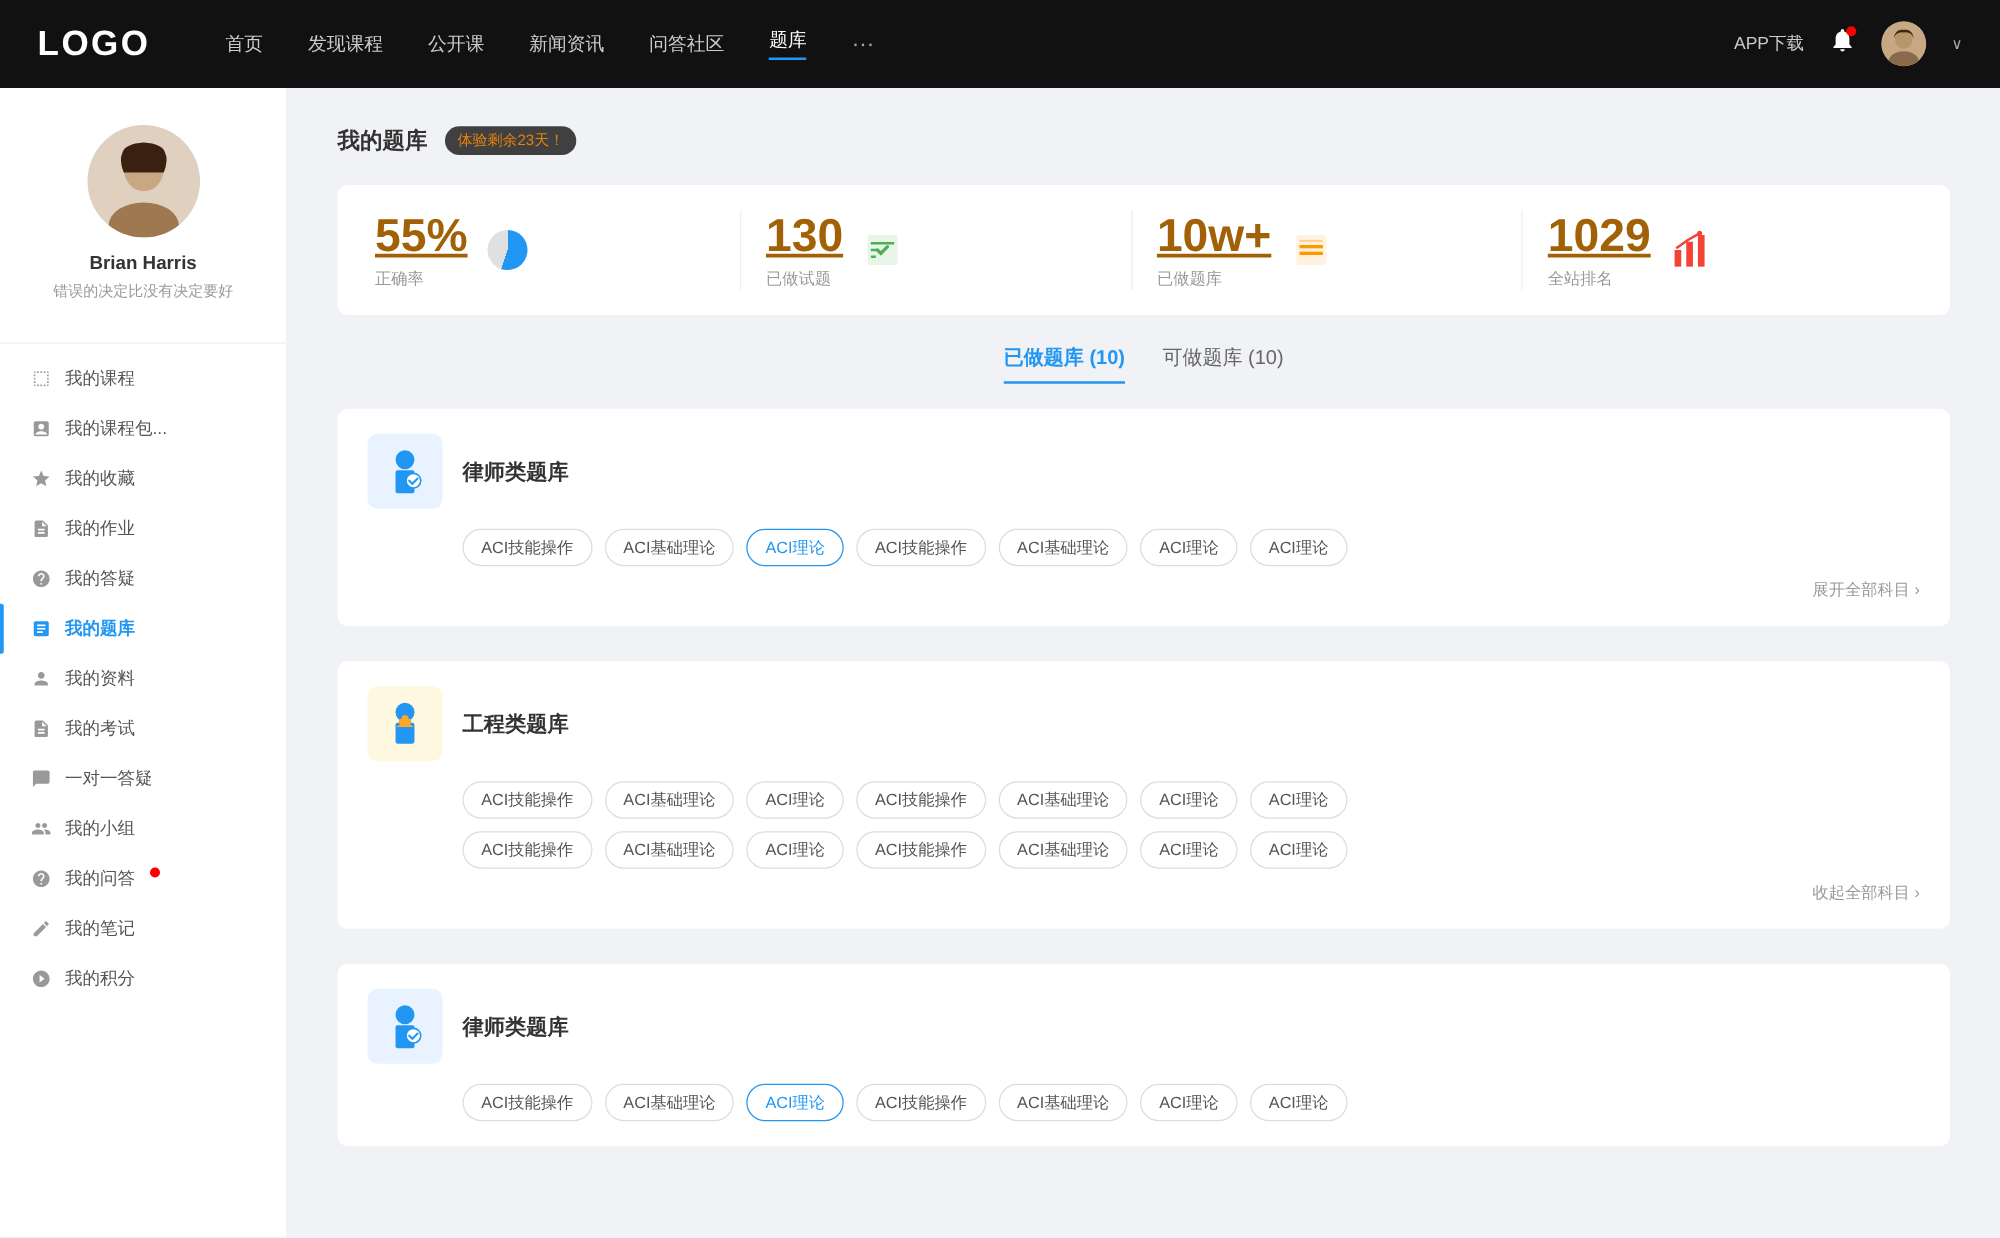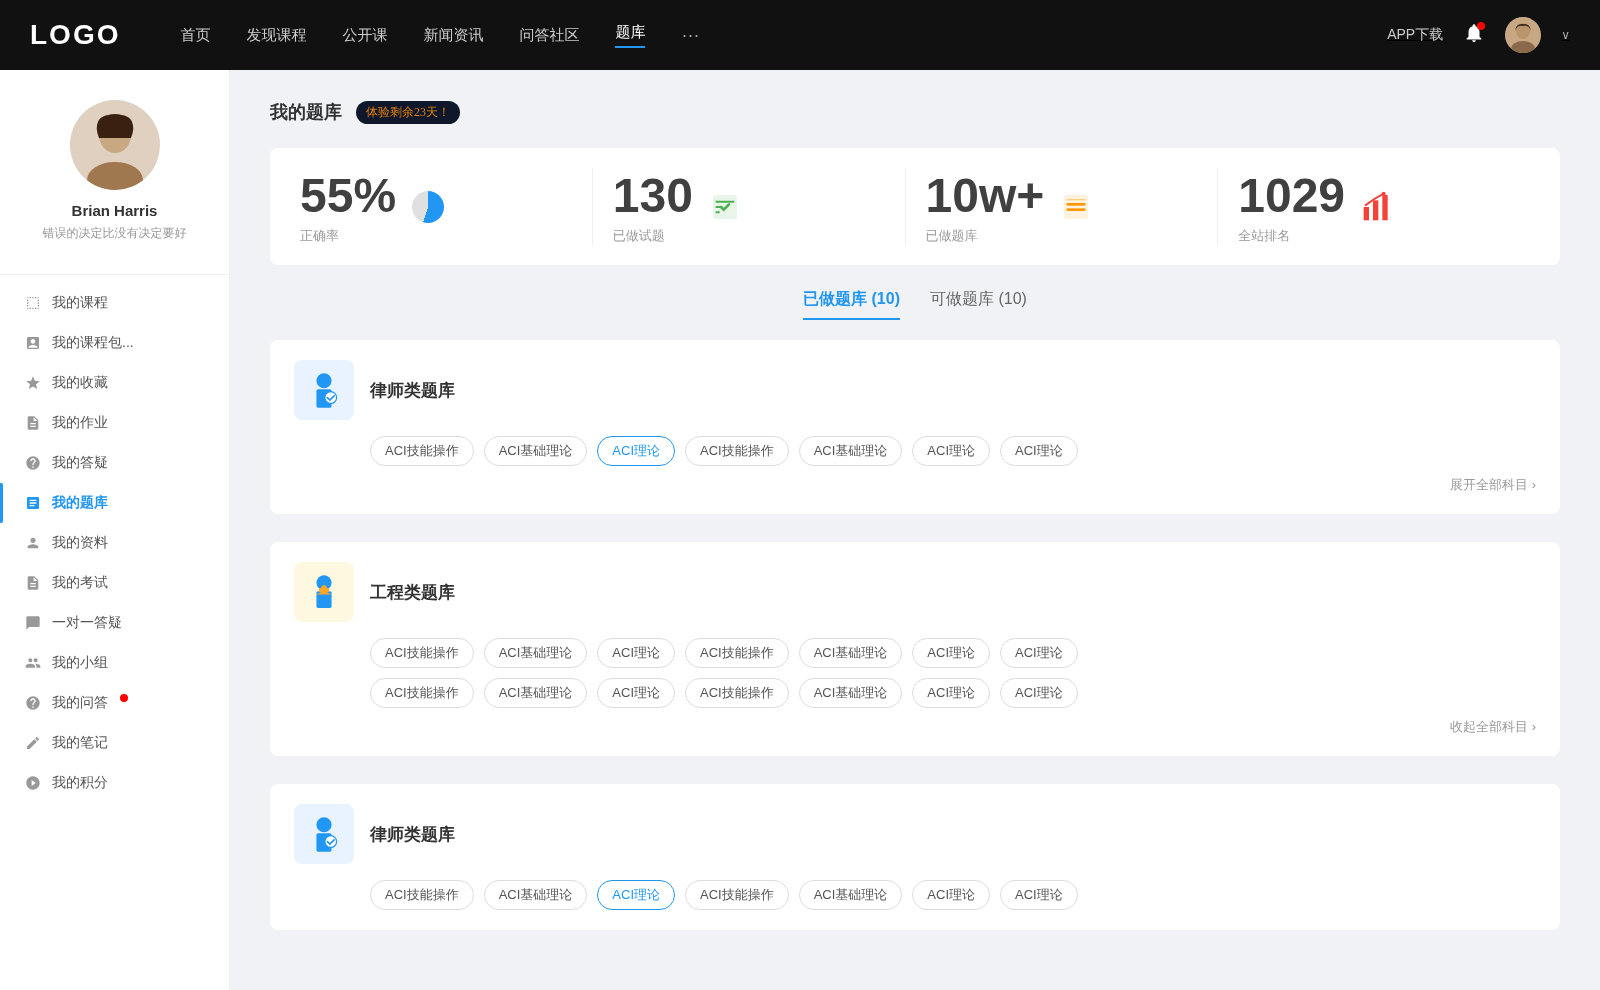--- a/index.html
+++ b/index.html
@@ -41,21 +41,20 @@
     }
     .navbar-nav .more {
       color: #aaa;
       font-size: 18px;
     }
     .navbar-right {
       display: flex;
       align-items: center;
       gap: 20px;
       margin-left: auto;
-      text-decoration: underline;
     }
     .navbar-right .app-download {
       color: #ccc;
       font-size: 14px;
     }
     .navbar-bell {
       position: relative;
       color: white;
       font-size: 20px;
     }
@@ -175,26 +174,25 @@
       align-items: center;
       gap: 14px;
       margin-bottom: 24px;
     }
     .page-title {
       font-size: 18px;
       font-weight: 600;
       color: #333;
     }
     .trial-badge {
-      background: #0f172a;
+      background: #404040;
       color: #e8820c;
       font-size: 12px;
       padding: 3px 10px;
       border-radius: 20px;
-      font-family: Liberation Serif, serif;
     }
 
     
     .stats-row {
       display: flex;
       background: white;
       border-radius: 8px;
       padding: 20px 30px;
       margin-bottom: 24px;
       gap: 0;
@@ -203,23 +201,24 @@
       flex: 1;
       display: flex;
       align-items: center;
       gap: 14px;
       border-right: 1px solid #eee;
       padding: 0 20px;
     }
     .stat-item:first-child { padding-left: 0; }
     .stat-item:last-child { border-right: none; }
     .stat-number {
-      font-size: 48px;
+      font-size: 37px;
       font-weight: 700;
-      color: #404040;
+      color: #a16207;
+      text-decoration: underline;
     }
     .stat-label {
       font-size: 13px;
       color: #999;
       margin-top: 4px;
     }
     .stat-icon {
       width: 36px; height: 36px;
       display: flex; align-items: center; justify-content: center;
     }

